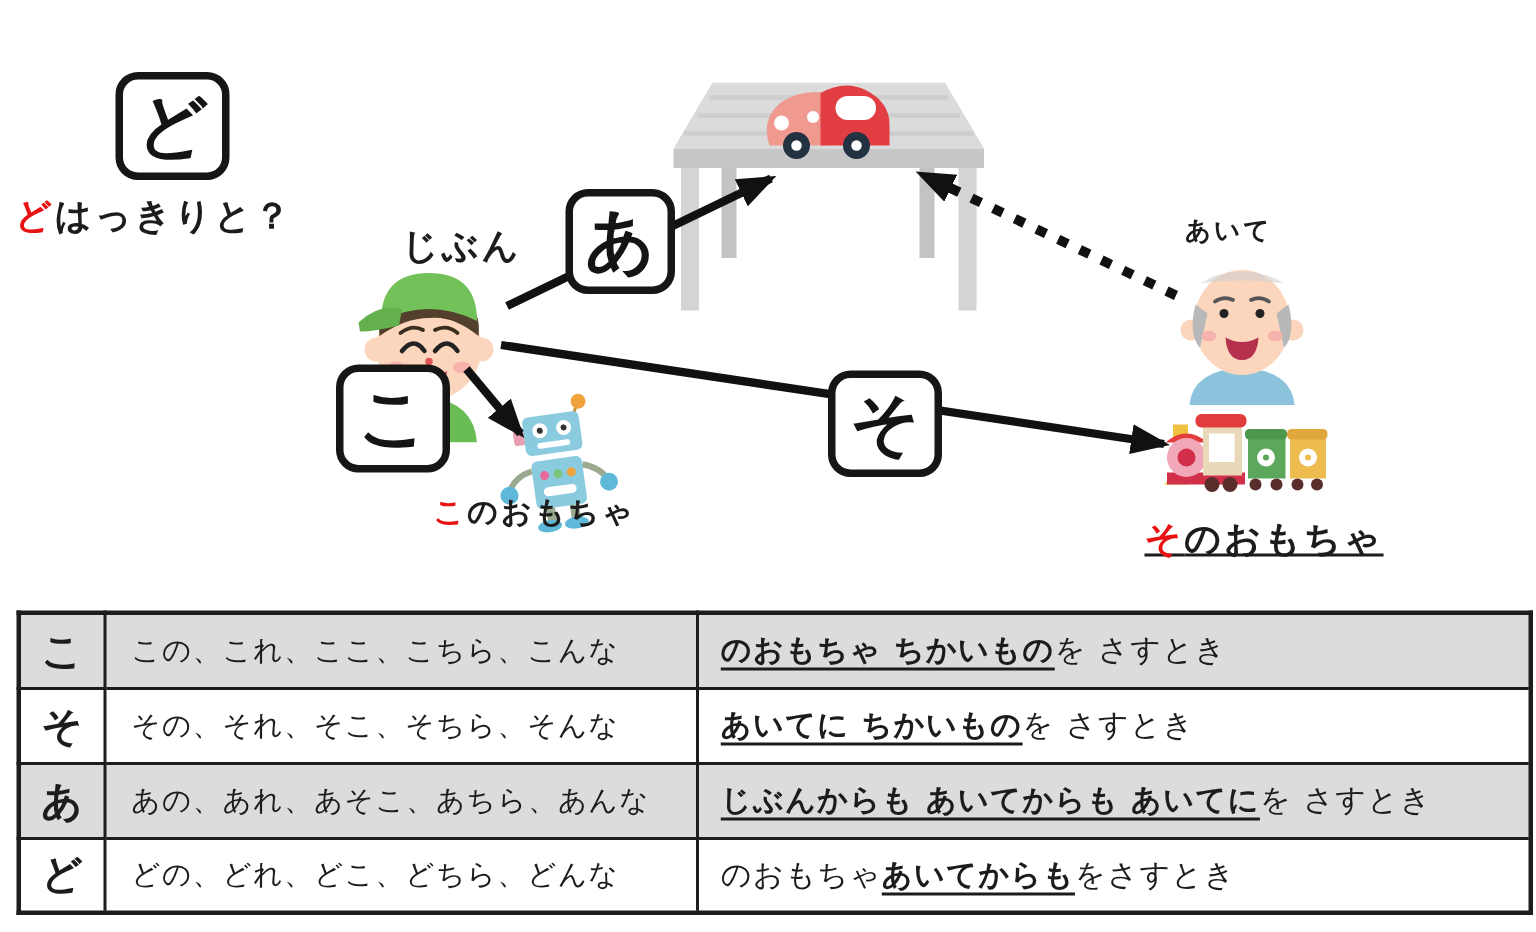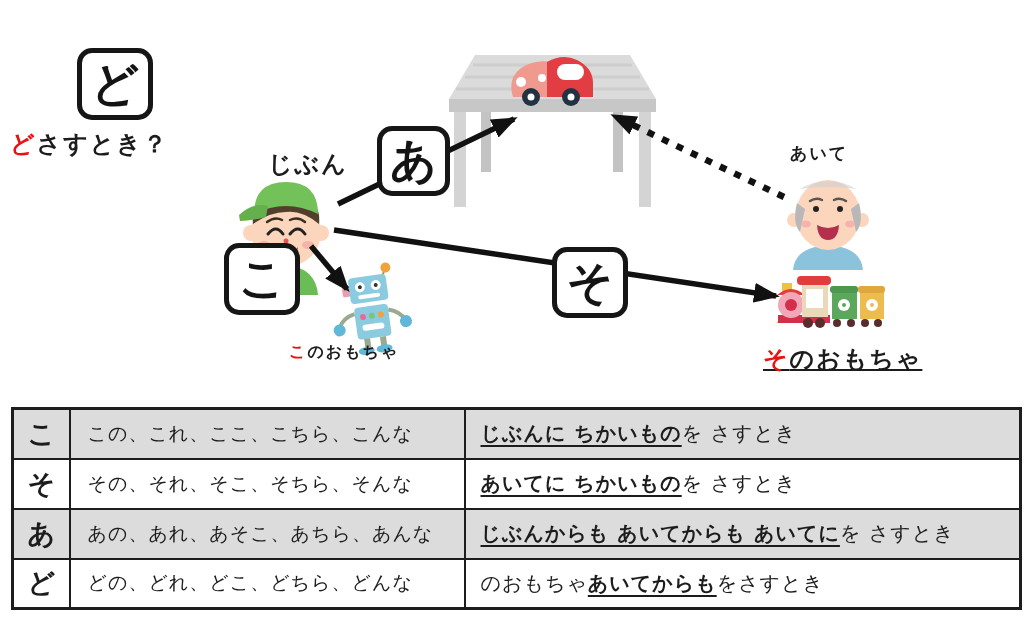--- a/index.html
+++ b/index.html
@@ -16,21 +16,21 @@
   .kbox-a  { left:377px; top:126px; width:73px; height:70px; font-size:46px; }
   .kbox-ko { left:224px; top:243px; width:76px; height:72px; font-size:46px; }
   .kbox-so { left:552px; top:247px; width:76px; height:71px; font-size:46px; }
 
   .lbl { position:absolute; z-index:4; font-weight:bold; color:#1c1c1c; white-space:nowrap; letter-spacing:2px; }
   .lbl .red { color:#e81212; }
   .lbl-heading  { left:479px; top:12px;  font-size:25px; letter-spacing:4px; }
   .lbl-doq      { left:10px;  top:128px; font-size:24px; }
   .lbl-jibun    { left:268px; top:148px; font-size:24px; }
   .lbl-aite     { left:790px; top:142px; font-size:17px; }
-  .lbl-kono     { left:289px; top:342px; font-size:16px; }
+  .lbl-kono     { left:289px; top:328px; font-size:20px; }
   .lbl-sono     { left:763px; top:343px; font-size:24px;text-decoration:underline; }
 
   .kosoado { position:absolute; left:11px; top:407px; width:1011px; height:201px;
              border-collapse:collapse; table-layout:fixed; z-index:5; }
   .kosoado td { border:2px solid #1d1d1d; height:50px; color:#1c1c1c; vertical-align:middle; }
   .kosoado { border:3px solid #1d1d1d; }
   .kosoado tr.shaded td { background:#dcdcdc; }
   td.c-kana  { text-align:center; font-weight:bold; font-size:27px; }
   td.c-words { font-size:19px; padding-left:17px; letter-spacing:1px;margin-top:36px; }
   td.c-usage { font-size:20px; padding-left:15px; letter-spacing:1px; }
@@ -170,42 +170,42 @@
     <span>あ</span>
   </div>
   <div class="kbox kbox-ko">
     <span>こ</span>
   </div>
   <div class="kbox kbox-so">
     <span>そ</span>
   </div>
 
   <div class="lbl lbl-doq">
-    <span class="red">ど</span><span>さすとき？</span>
+    <span class="red">ど</span><span>はっきりと？</span>
   </div>
   <div class="lbl lbl-jibun">じぶん</div>
   <div class="lbl lbl-aite">あいて</div>
   <div class="lbl lbl-kono">
     <span class="red">こ</span><span>のおもちゃ</span>
   </div>
   <div class="lbl lbl-sono">
     <span class="red">そ</span><span>のおもちゃ</span>
   </div>
 
   <table class="kosoado">
     <colgroup>
         <col style="width:57px">
         <col style="width:395px">
         <col>
       </colgroup>
     <tbody>
       <tr class="shaded">
         <td class="c-kana">こ</td>
         <td class="c-words">この、これ、ここ、こちら、こんな</td>
-        <td class="c-usage"><span></span><span class="u">じぶんに ちかいもの</span><span>を さすとき</span></td>
+        <td class="c-usage"><span></span><span class="u">のおもちゃ ちかいもの</span><span>を さすとき</span></td>
       </tr>
       <tr>
         <td class="c-kana">そ</td>
         <td class="c-words">その、それ、そこ、そちら、そんな</td>
         <td class="c-usage"><span></span><span class="u">あいてに ちかいもの</span><span>を さすとき</span></td>
       </tr>
       <tr class="shaded">
         <td class="c-kana">あ</td>
         <td class="c-words">あの、あれ、あそこ、あちら、あんな</td>
         <td class="c-usage"><span></span><span class="u">じぶんからも あいてからも あいてに</span><span>を さすとき</span></td>

